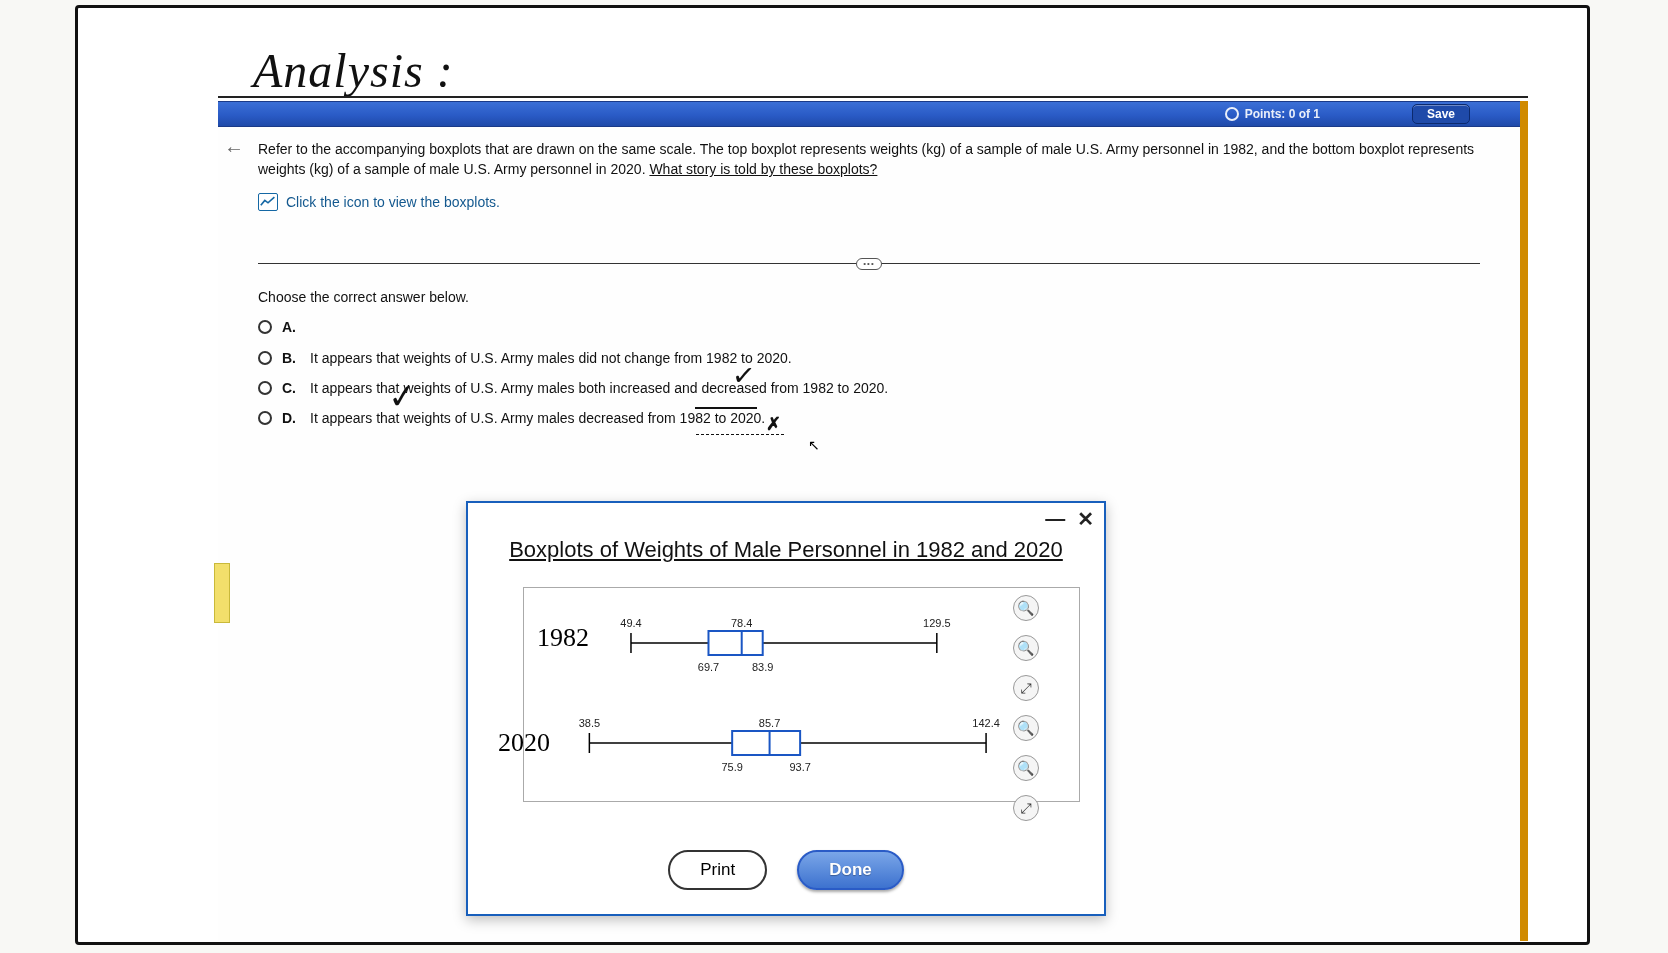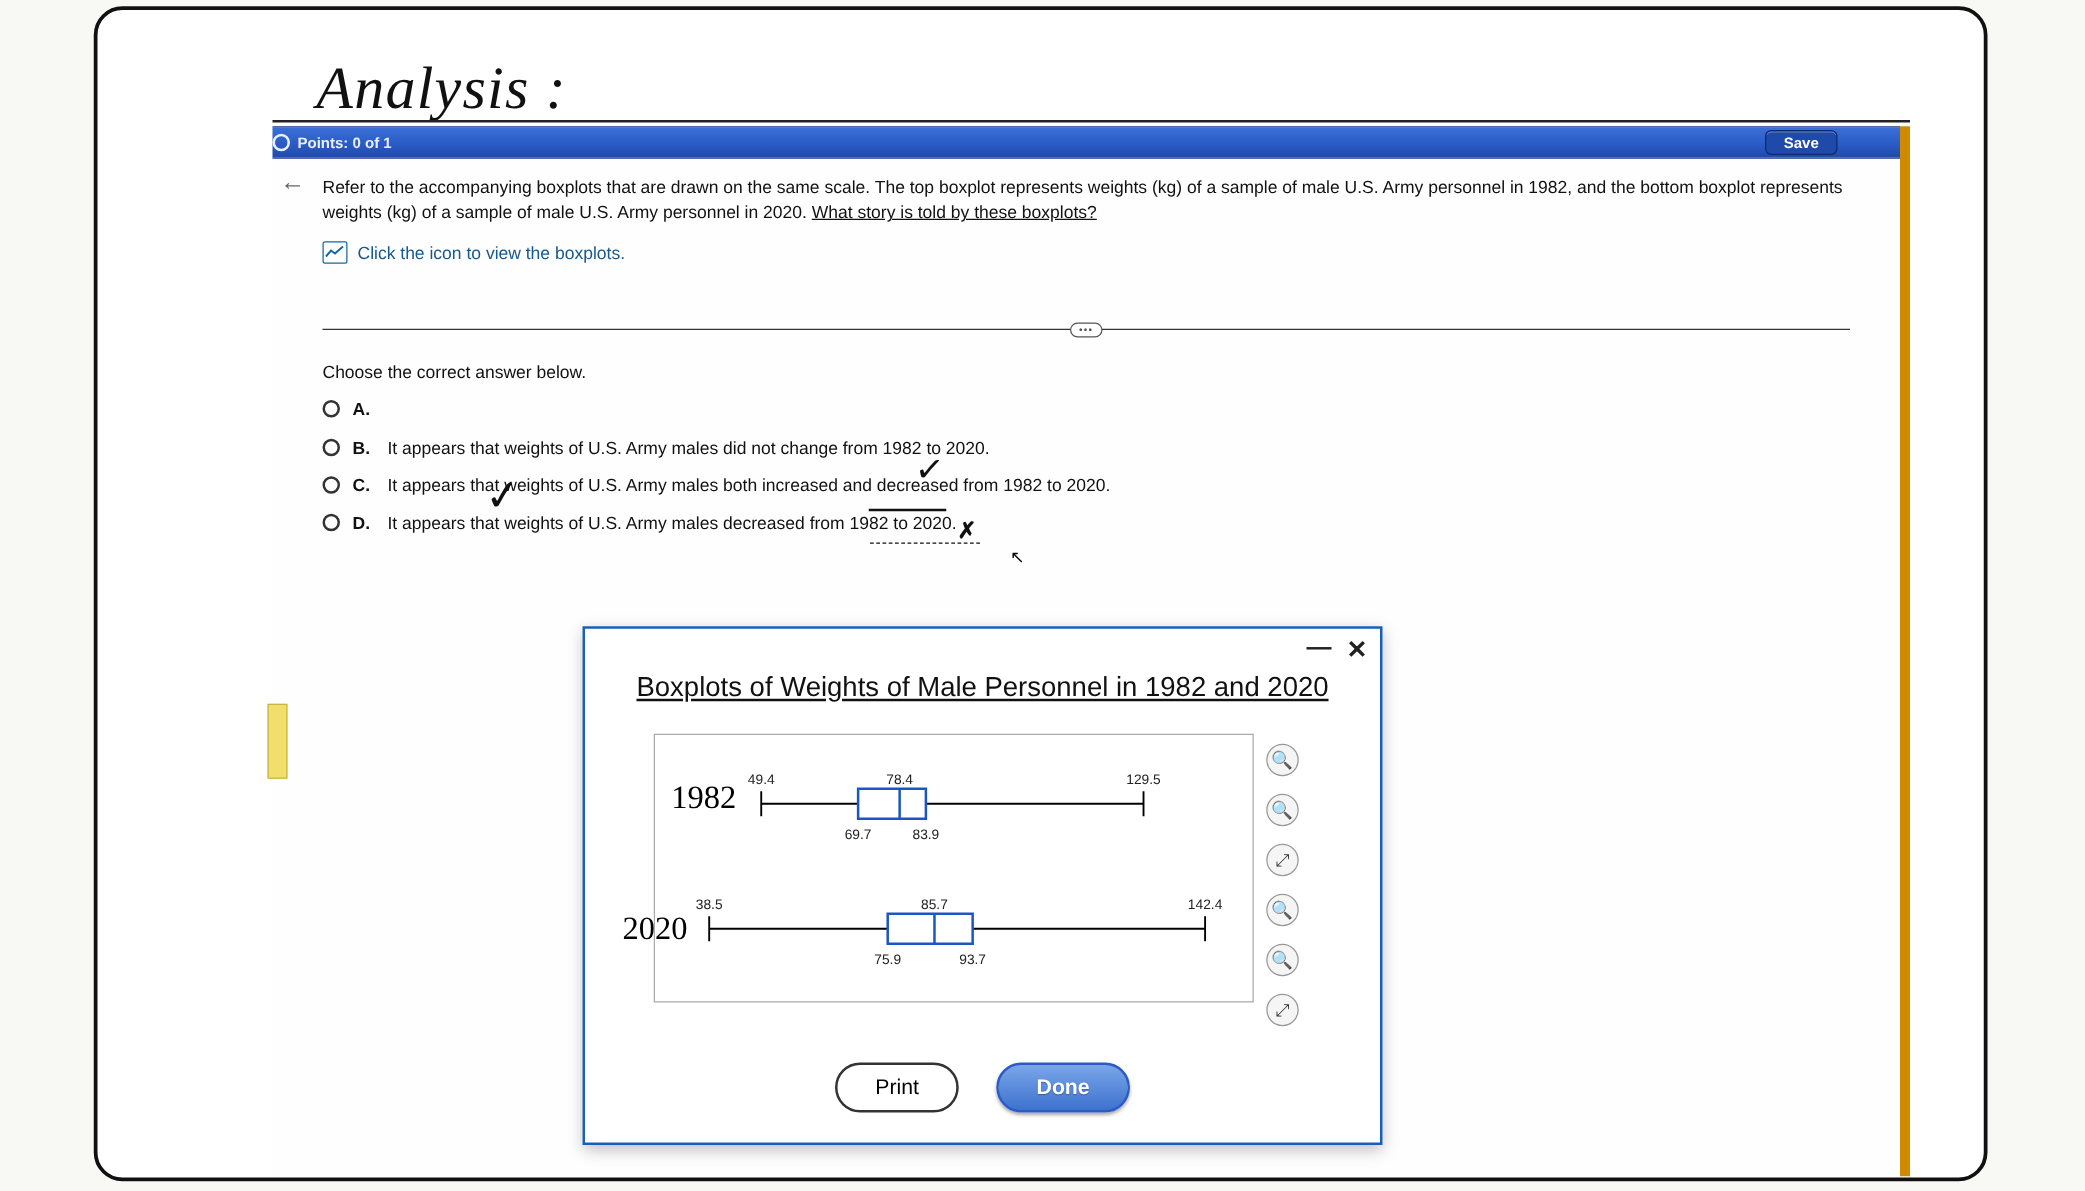--- a/index.html
+++ b/index.html
@@ -9,21 +9,21 @@
     width: 1668px;
     height: 953px;
     position: relative;
     overflow: hidden;
   }
   .page-frame {
     position: absolute;
     left: 75px; top: 5px;
     width: 1515px; height: 940px;
     border: 3px solid #111;
-    border-radius: 23px;
+    border-radius: 4px;
     background: #fff;
     overflow: hidden;
   }
   .analysis-title {
     position: absolute;
     left: 175px; top: 35px;
     font-family: "Comic Sans MS", "Segoe Script", cursive;
     font-size: 48px;
     font-style: italic;
     color: #111;
@@ -45,20 +45,21 @@
   }
   .titlebar {
     position: relative;
     height: 26px;
     background: linear-gradient(#3b6fd6, #2a5bc6 55%, #1f4aa9);
     color: #fff;
     font-size: 12px;
     font-weight: bold;
     display: flex;
     align-items: center;
+    justify-content: flex-end;
     padding-right: 20px;
     border-top: 1px solid #1a3a88;
     border-bottom: 1px solid #1a3a88;
   }
   .points-pill {
     display: inline-flex;
     align-items: center;
     gap: 6px;
     margin-right: 180px;
     opacity: .9;
@@ -197,22 +198,23 @@
   .dialog-title {
     text-align: center;
     padding-top: 34px;
     font-size: 22px;
     color: #111;
     text-decoration: underline;
   }
   .chart-frame {
     position: absolute;
     left: 55px; top: 84px;
-    width: 480px; height: 215px;
+    width: 557px; height: 215px;
     border: 1px solid #aaa;
+    padding-left: 22px;
   }
   .chart-toolbar {
     position: absolute;
     left: 545px; top: 92px;
     display: flex; flex-direction: column; gap: 14px;
   }
   .tool-btn {
     width: 26px; height: 26px;
     border: 1px solid #999;
     border-radius: 50%;

